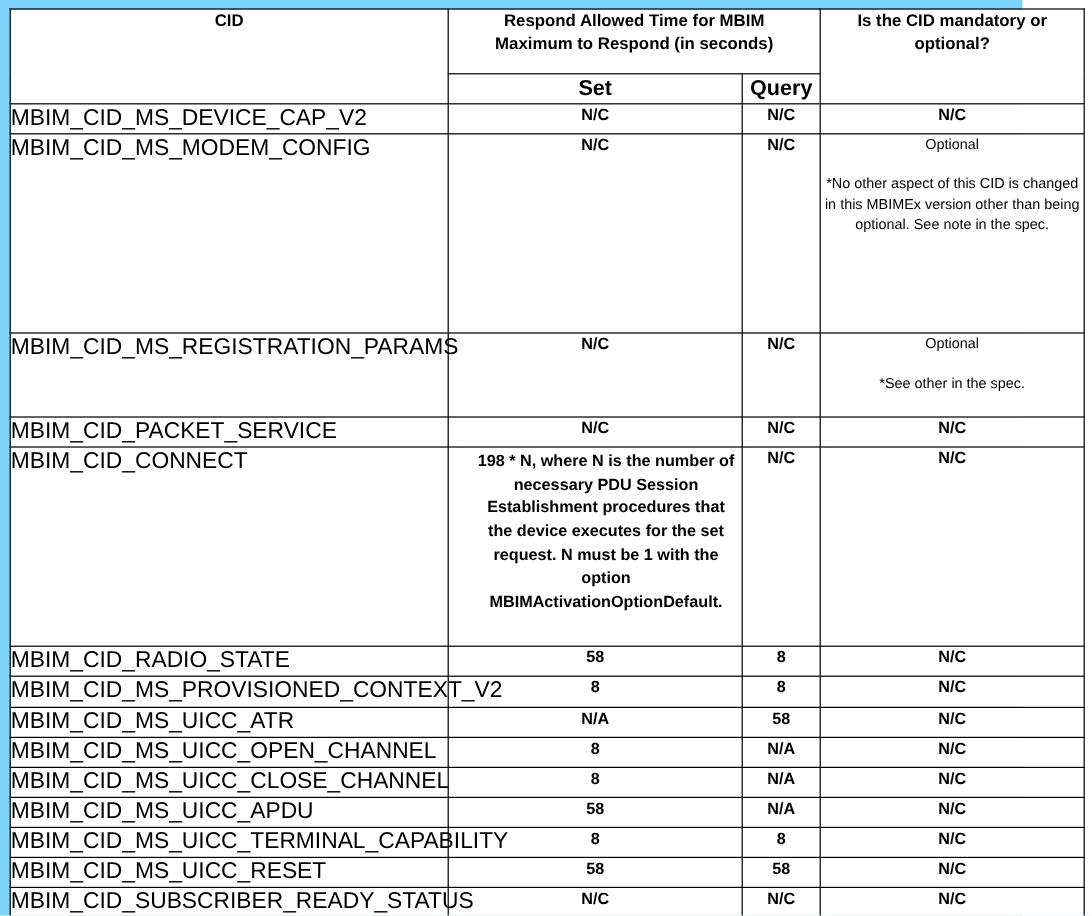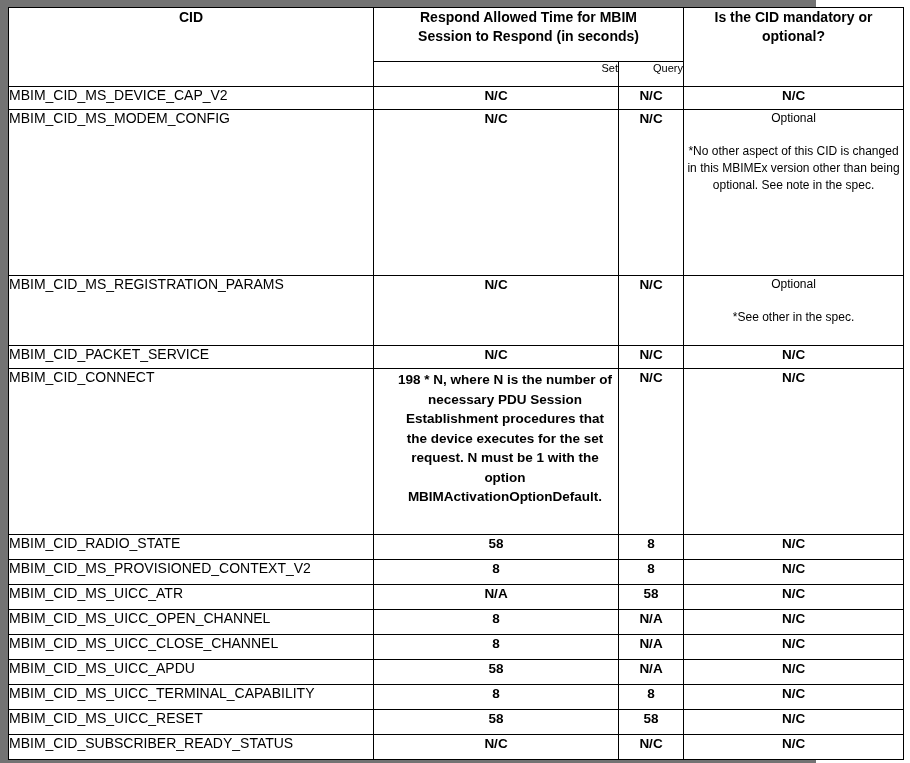--- a/index.html
+++ b/index.html
@@ -12,21 +12,22 @@
     width: 910px;
     height: 763px;
     font-family: "Liberation Sans", "DejaVu Sans", sans-serif;
     color: #000000;
     overflow: hidden;
   }
   .page {
     position: relative;
     width: 816px;
     height: 763px;
-    background: #737373;
+    background: #7dd3fc;
+    padding-left: 36px;
   }
   table.cid-table {
     position: absolute;
     left: 8px;
     top: 7px;
     width: 895px;
     border-collapse: collapse;
     table-layout: fixed;
     font-size: 13.5px;
     line-height: 1.27;
@@ -49,34 +50,34 @@
     font-weight: bold;
     font-size: 14px;
     vertical-align: middle;
     padding: 4px 6px;
     line-height: 1.35;
   }
   .hdr-cid { height: 78px; }
   .hdr-max { height: 52px; }
   .hdr-mand { height: 78px; }
   .hdr-sub {
-    text-align: right;
-    font-weight: normal;
-    font-size: 11px;
+    text-align: center;
+    font-weight: bold;
+    font-size: 18px;
     vertical-align: middle;
     height: 24px;
     padding: 2px 4px;
   }
 
   td.cid-cell {
     text-align: left;
     padding: 2px 4px 2px 9px;
     vertical-align: top;
     white-space: nowrap;
-    font-size: 14px;
+    font-size: 19px;
   }
   td.val-cell {
     text-align: center;
     padding: 2px 5px;
     vertical-align: top;
     font-size: 13.5px;
     font-weight: bold;
   }
   td.note-cell {
     text-align: center;
@@ -111,21 +112,21 @@
       <col class="c-cid">
       <col class="c-set">
       <col class="c-query">
       <col class="c-mand">
     </colgroup>
     <thead>
       <tr>
         <th class="hdr hdr-cid" rowspan="2">CID</th>
         <th class="hdr hdr-max" colspan="2">
           <span>Respond Allowed Time for MBIM</span><br>
-          <span>Session to Respond (in seconds)</span>
+          <span>Maximum to Respond (in seconds)</span>
         </th>
         <th class="hdr hdr-mand" rowspan="2">
           <span>Is the CID mandatory or</span><br>
           <span>optional?</span>
         </th>
       </tr>
       <tr>
         <th class="hdr-sub">Set</th>
         <th class="hdr-sub">Query</th>
       </tr>

